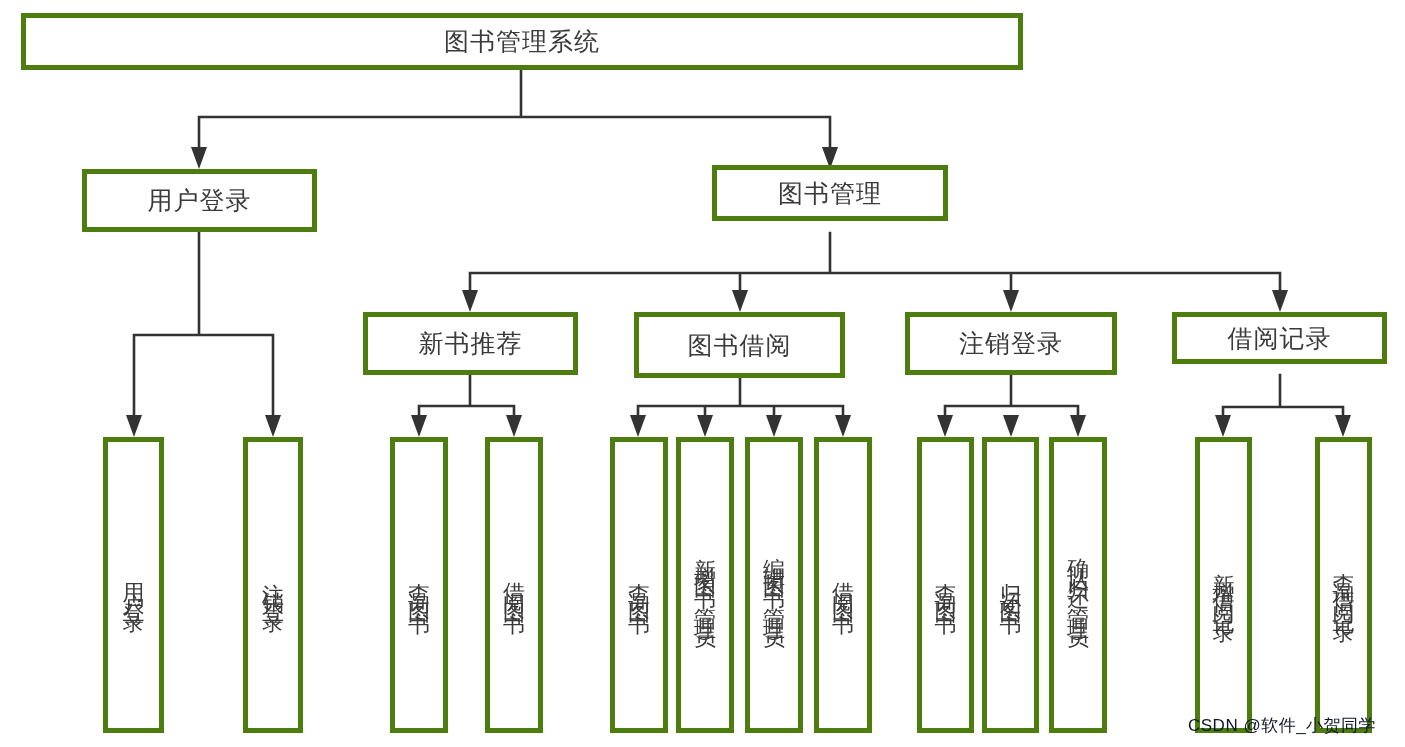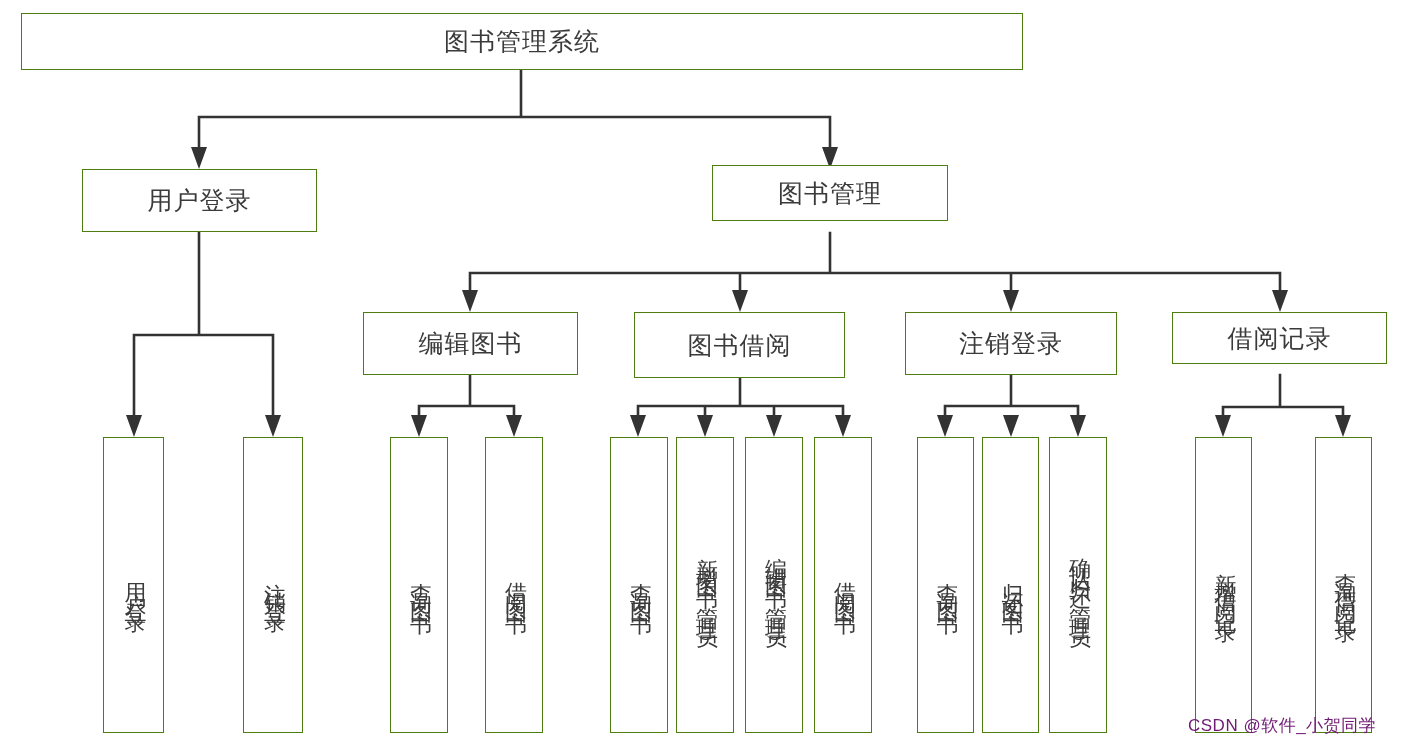--- a/index.html
+++ b/index.html
@@ -23,44 +23,43 @@
     stroke-width: 2.6;
     stroke-linecap: square;
   }
   svg.connectors .arrows {
     fill: #333333;
     stroke: none;
   }
   .node {
     position: absolute;
     box-sizing: border-box;
-    border: 1px solid #4d7c0f;
+    border: 5px solid #4d7c0f;
     background: #ffffff;
     display: flex;
     align-items: center;
     justify-content: center;
     z-index: 2;
-    font-family: Liberation Mono, monospace;
   }
   .h-node { font-size: 25px; letter-spacing: 1px; }
   .h-node span { white-space: nowrap; }
   .v-node span {
     writing-mode: vertical-rl;
     text-orientation: mixed;
     font-size: 22px;
     line-height: 1;
     letter-spacing: 10px;
     white-space: nowrap;
   }
   .watermark {
     position: absolute;
     left: 1188px;
     top: 714px;
     font-size: 17px;
-    color: #701a75;
+    color: #0f172a;
     letter-spacing: 0.5px;
     z-index: 3;
     white-space: nowrap;
   }
 </style>
 </head>
 <body>
 
 <div class="canvas">
 
@@ -100,21 +99,21 @@
   </div>
 
   <div class="node h-node" style="left:82px;top:169px;width:235px;height:63px">
     <span>用户登录</span>
   </div>
   <div class="node h-node" style="left:712px;top:165px;width:236px;height:56px">
     <span>图书管理</span>
   </div>
 
   <div class="node h-node" style="left:363px;top:312px;width:215px;height:63px">
-    <span>编辑图书</span>
+    <span>新书推荐</span>
   </div>
   <div class="node h-node" style="left:634px;top:312px;width:211px;height:66px">
     <span>图书借阅</span>
   </div>
   <div class="node h-node" style="left:905px;top:312px;width:212px;height:63px">
     <span>注销登录</span>
   </div>
   <div class="node h-node" style="left:1172px;top:312px;width:215px;height:52px">
     <span>借阅记录</span>
   </div>

